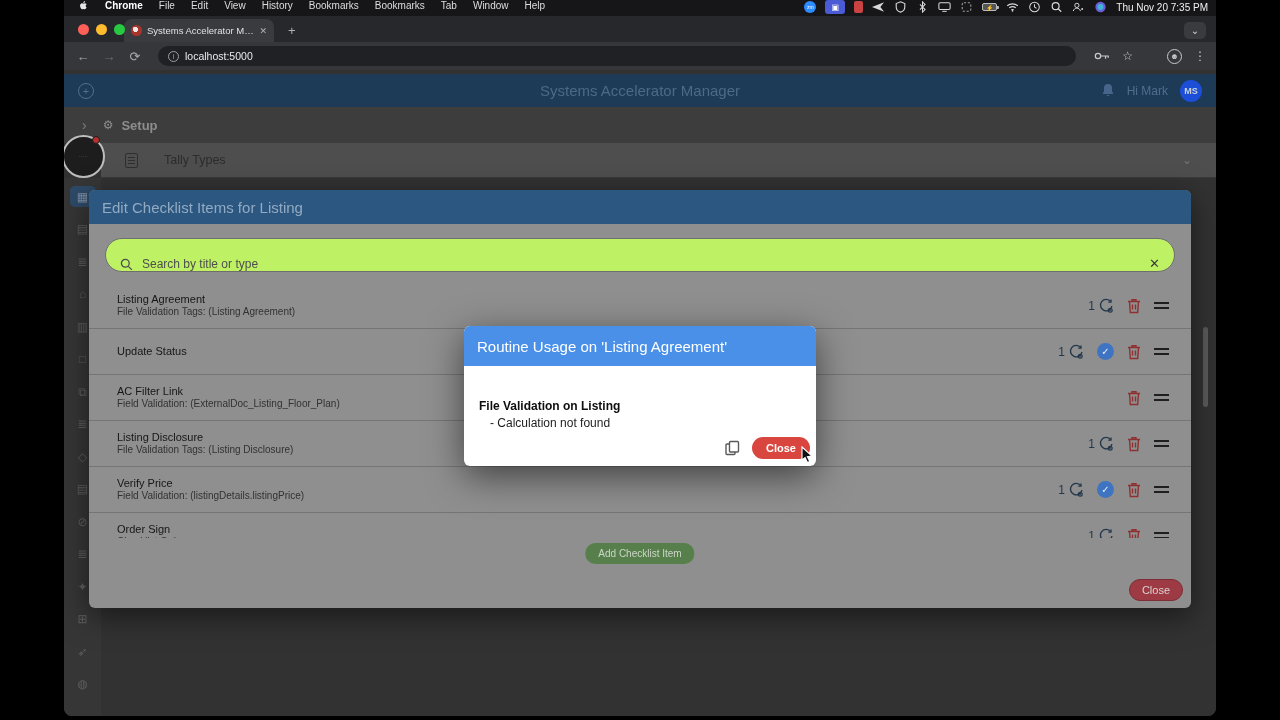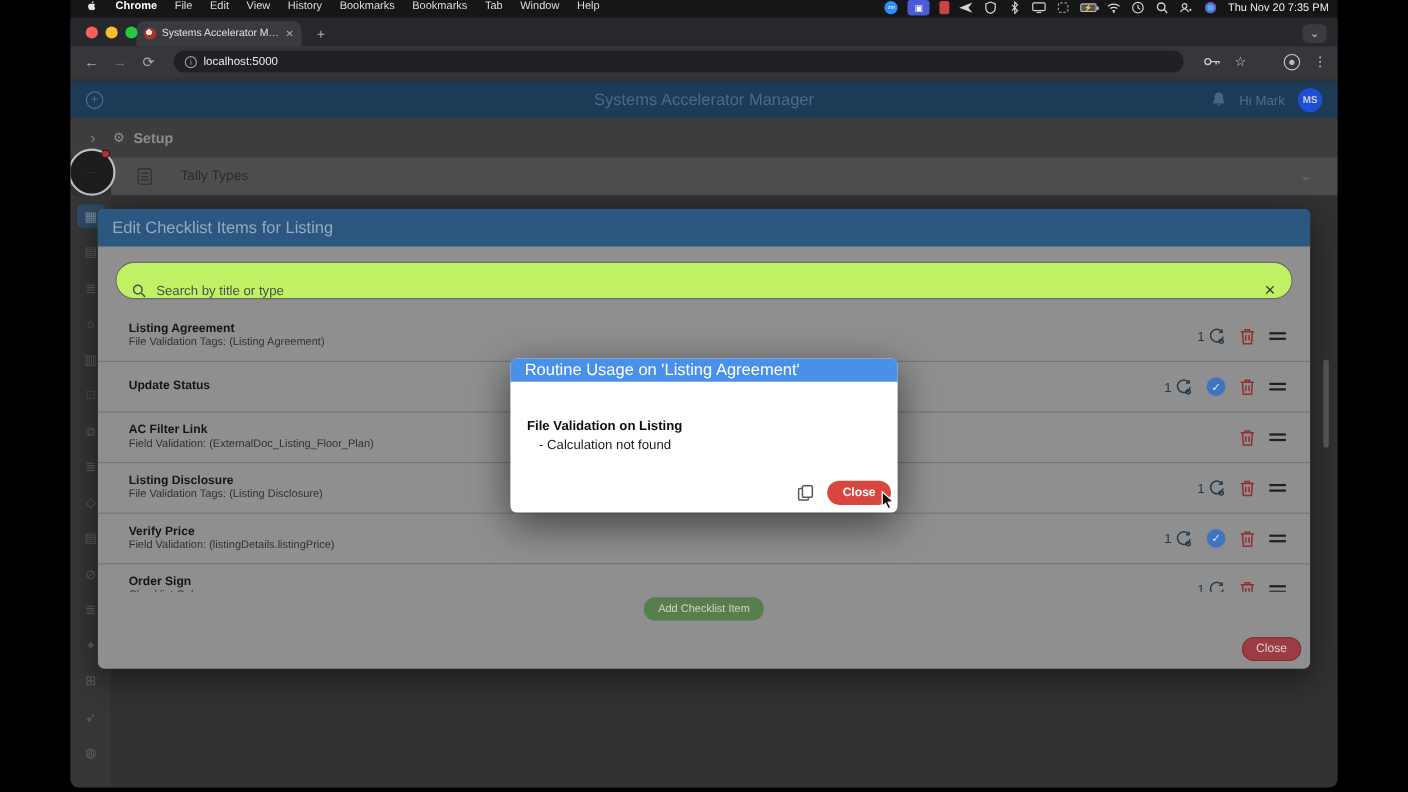--- a/index.html
+++ b/index.html
@@ -68,37 +68,37 @@
   
   .modal{position:absolute;left:25px;top:120px;width:1102px;height:418px;background:#8f8f8f;border-radius:6px;box-shadow:0 8px 30px rgba(0,0,0,.5);z-index:6;}
   .modal-header{height:34px;background:#2b5781;border-radius:6px 6px 0 0;display:flex;align-items:center;padding:0 13px;color:#93abc2;font-size:15px;font-weight:500;}
   .searchwrap{position:absolute;left:16px;right:16px;top:48px;height:34px;background:#bef264;border:1px solid #6e6e6e;border-radius:17px;display:flex;align-items:flex-end;padding:0 14px;gap:9px;}
   .mag{width:13px;height:13px;flex:none;}
   .search-ph{color:#4e4e4e;font-size:12px;flex:1;}
   .clear-x{color:#3d3d3d;font-size:13px;}
   .list{position:absolute;left:0;right:0;top:93px;height:255px;overflow:hidden;}
   .row{height:46px;display:flex;align-items:center;padding:0 22px 0 28px;border-bottom:1px solid #757575;}
   .row-text{flex:1;min-width:0;}
-  .row-title{font-size:11px;font-weight:bold;color:#161616;line-height:13px;}
+  .row-title{font-size:11px;font-weight:normal;color:#161616;line-height:13px;}
   .row-sub{font-size:10px;color:#323232;line-height:12px;}
   .row-actions{display:flex;align-items:center;gap:13px;}
   .count-wrap{display:none;align-items:center;gap:3px;color:#24384c;font-size:12px;}
   .row.has-count .count-wrap{display:flex;}
   .routine-ic{width:16px;height:16px;}
   .check{display:none;width:17px;height:17px;border-radius:50%;background:#3f74c2;color:#e8eef7;font-size:10px;align-items:center;justify-content:center;}
   .row.has-check .check{display:flex;}
   .trash{width:14px;height:16px;color:#8e3030;}
   .handle{display:flex;flex-direction:column;gap:3px;}
   .handle i{display:block;width:15px;height:2.2px;background:#1f1f1f;}
   .add-btn{position:absolute;left:50%;transform:translateX(-50%);top:353px;height:21px;padding:0 13px;background:#567f4b;border:none;border-radius:10px;color:#cdd6c9;font-size:10px;display:flex;align-items:center;}
   .outer-close{position:absolute;right:8px;bottom:7px;height:22px;padding:0 12px;background:#9d3a43;border:1px solid #7e2e36;border-radius:11px;color:#d9d3d3;font-size:11px;display:flex;align-items:center;}
 
   
   .rmodal{position:absolute;left:400px;top:256px;width:352px;height:140px;background:#ffffff;border-radius:6px;box-shadow:0 10px 36px rgba(0,0,0,.55);z-index:8;}
-  .rmodal-header{height:21px;background:#4a90e8;border-radius:6px 6px 0 0;display:flex;align-items:center;padding:0 13px;color:#fff;font-size:15px;font-weight:500;}
+  .rmodal-header{height:40px;background:#4a90e8;border-radius:6px 6px 0 0;display:flex;align-items:center;padding:0 13px;color:#fff;font-size:15px;font-weight:500;}
   .r-section{margin:33px 0 0 15px;font-size:12px;font-weight:bold;color:#0e0e0e;}
   .r-detail{margin:3px 0 0 26px;font-size:12px;color:#1d1d1d;}
   .r-footer{position:absolute;right:6px;bottom:7px;display:flex;align-items:center;gap:12px;}
   .copy-ic{width:15px;height:16px;color:#5a5a5a;}
   .r-close{height:22px;padding:0 14px;background:#d9453f;border:none;border-radius:12px;color:#fff;font-size:11px;font-weight:bold;display:flex;align-items:center;}
   .cursor{position:absolute;left:736px;top:376px;z-index:9;}
 
   .scroll-thumb{position:absolute;right:8px;top:257px;width:5px;height:80px;background:#5a5a5a;border-radius:3px;z-index:2;}
 </style>
 </head>

